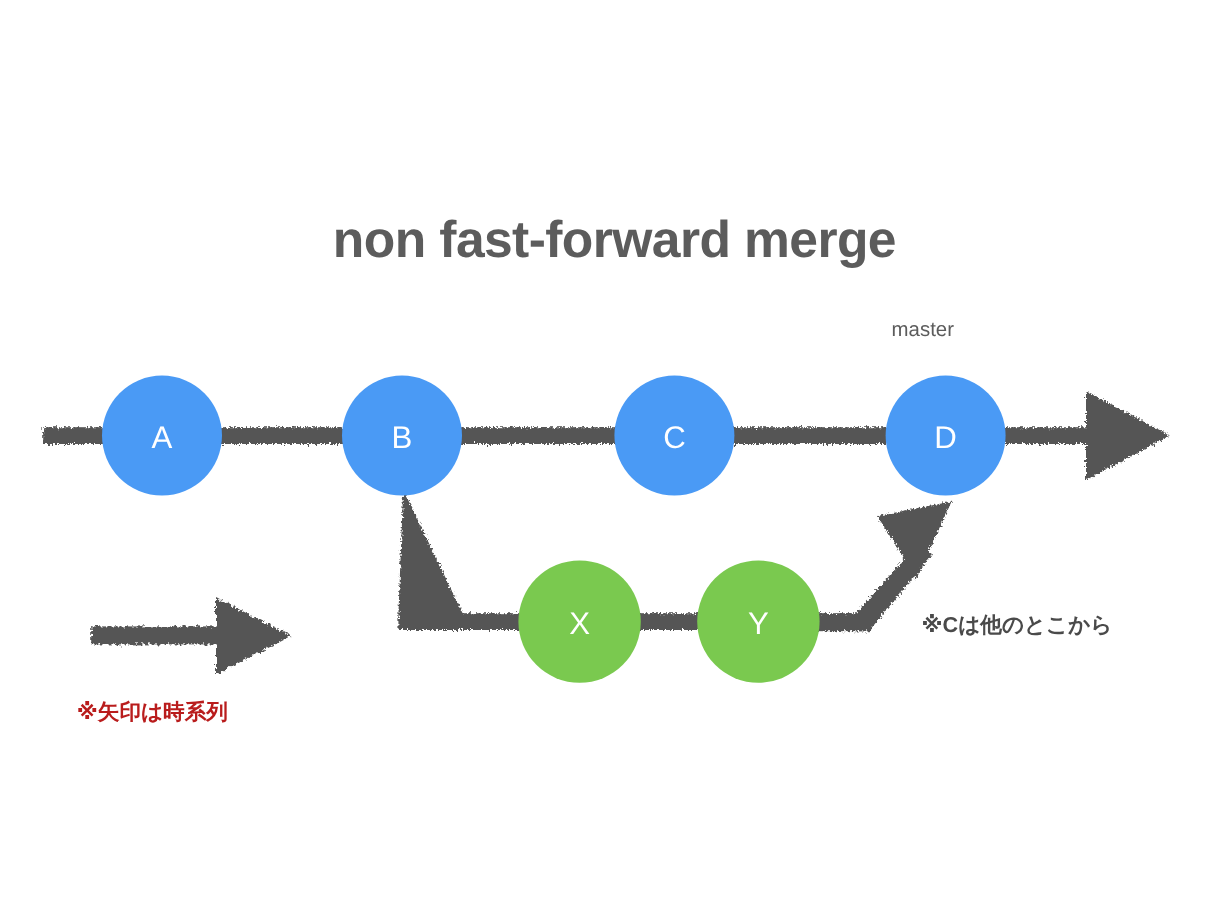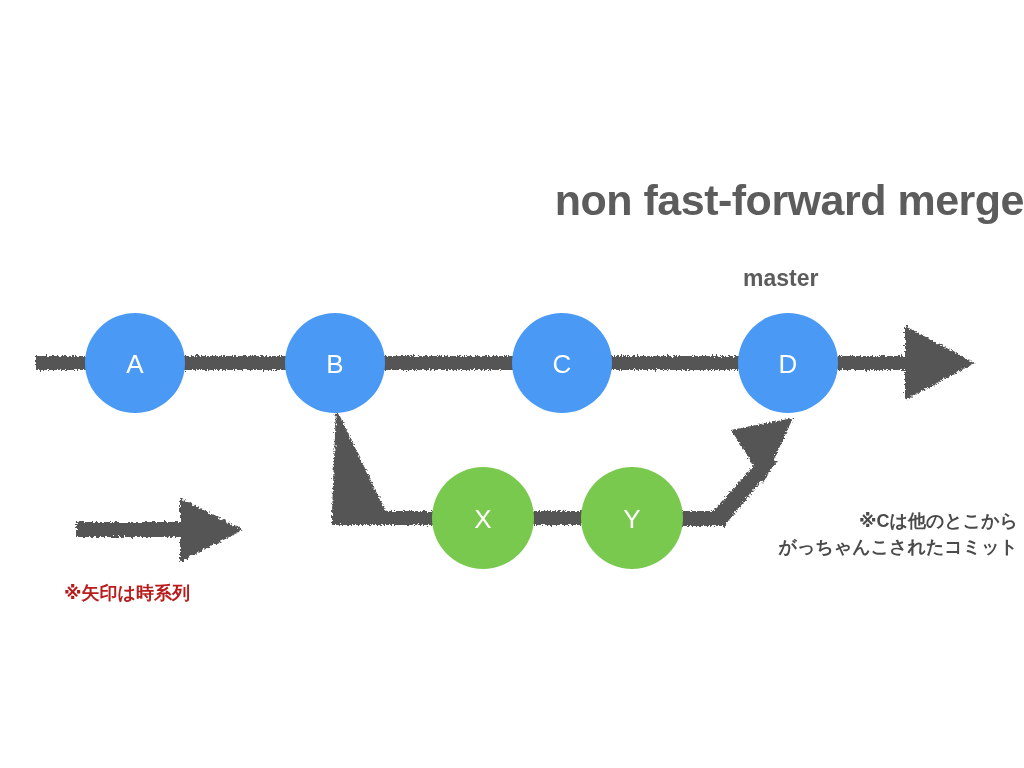--- a/index.html
+++ b/index.html
@@ -33,33 +33,33 @@
     font-family: "Liberation Sans", "DejaVu Sans", sans-serif;
     font-size: 26px;
     font-weight: 400;
     text-anchor: middle;
     dominant-baseline: central;
     user-select: none;
   }
   .title-text {
     position: absolute;
     width: 100%;
-    text-align: right;
+    text-align: center;
     top: 176px;
     left: 0;
     font-size: 43px;
     font-weight: bold;
     color: #5c5c5c;
     letter-spacing: -0.5px;
     font-family: "Liberation Sans", "DejaVu Sans", sans-serif;
   }
   .branch-label {
     position: absolute;
-    font-size: 23px;
-    font-weight: bold;
+    font-size: 17px;
+    font-weight: normal;
     color: #5c5c5c;
     font-family: "Liberation Sans", "DejaVu Sans", sans-serif;
     white-space: nowrap;
   }
   #master-label {
     left: 743px;
     top: 265px;
   }
   #topic-label {
     left: 549px;
@@ -75,21 +75,21 @@
   }
   #note-timeline {
     left: 64px;
     top: 581px;
   }
   #note-c-wrap {
     position: absolute;
     left: 768px;
     top: 508px;
     width: 250px;
-    text-align: right;
+    text-align: left;
   }
   #note-c-wrap .note-line {
     font-size: 18px;
     font-weight: bold;
     color: #4a4a4a;
     line-height: 1.45;
     font-family: "Liberation Sans", "DejaVu Sans", sans-serif;
     white-space: nowrap;
   }
 </style>
@@ -170,16 +170,15 @@
 
   <div class="title-text">non fast-forward merge</div>
 
   <div class="branch-label" id="master-label">master</div>
 
 
   <div class="note-text" id="note-timeline">※矢印は時系列</div>
 
   <div id="note-c-wrap">
     <div class="note-line">※Cは他のとこから</div>
-    <div class="note-line">がっちゃんこされたコミット</div>
   </div>
 
 </div>
 
 </body></html>

